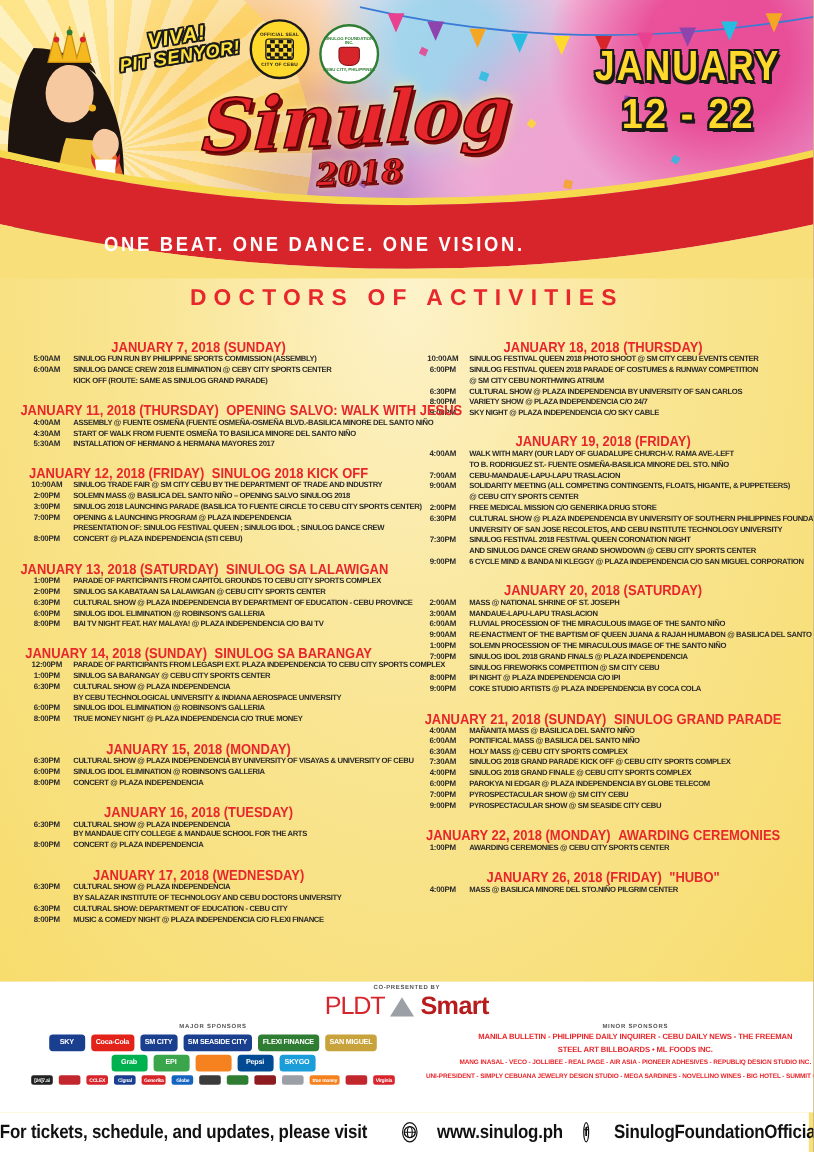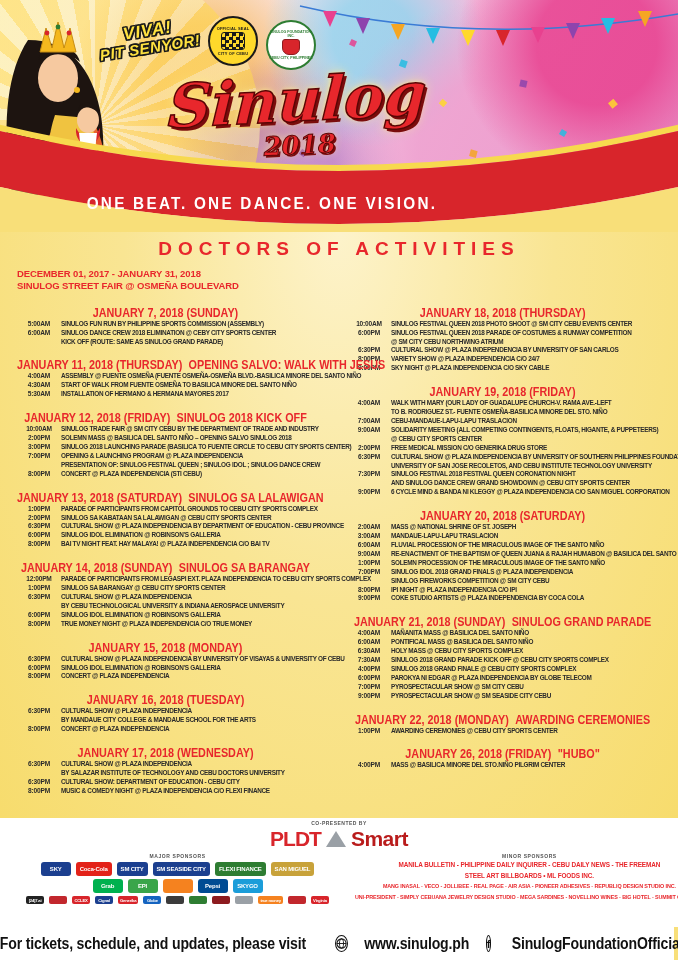--- a/index.html
+++ b/index.html
@@ -65,21 +65,21 @@
   .sec-h .sub{margin-left:7px;}
   .ev-row{display:flex;white-space:nowrap;line-height:8.9px;}
   .ev-time{flex:0 0 44px;font-weight:bold;font-size:6.6px;color:#2b2b2b;letter-spacing:-.2px;}
   .ev-txt{font-weight:bold;font-size:6.4px;color:#2b2b2b;letter-spacing:-.3px;}
 
   
   .spon{position:absolute;top:818px;left:0;width:678px;height:109px;background:#fff;}
   .copres{text-align:center;padding-top:2px;}
   .copres .lbl{font-size:5px;font-weight:bold;color:#555;letter-spacing:.5px;}
   .copres .logos{display:flex;align-items:center;justify-content:center;gap:5px;margin-top:1px;}
-  .pldt{color:#d8252b;font-weight:bold;font-size:21px;letter-spacing:-1px;}
+  .pldt{color:#d8252b;font-weight:normal;font-size:21px;letter-spacing:-1px;}
   .smart-tri{width:0;height:0;border-left:10px solid transparent;border-right:10px solid transparent;border-bottom:16px solid #9aa0a6;}
   .smart{color:#b91c1c;font-weight:bold;font-size:21px;letter-spacing:-.5px;}
   .spon-flex{display:flex;margin-top:2px;}
   .majors{flex:0 0 355px;text-align:center;}
   .minors{flex:1;text-align:center;padding-right:6px;}
   .spon-lbl{font-size:5px;font-weight:bold;color:#555;letter-spacing:.6px;}
   .chip-row{display:flex;justify-content:center;align-items:center;gap:5px;margin-top:3px;}
   .chip{display:inline-flex;align-items:center;justify-content:center;height:14px;min-width:22px;
     padding:0 4px;border-radius:3px;color:#fff;font-weight:bold;font-size:6px;letter-spacing:-.2px;}
   .chip.small{height:8px;min-width:14px;font-size:4.2px;padding:0 2px;border-radius:2px;}
@@ -162,37 +162,35 @@
       <div class="heart"></div>
       <div class="ring-txt">CEBU CITY, PHILIPPINES</div>
     </div>
 
     <div class="sinu-wrap">
       <div class="sinu-logo">Sinulog</div>
       <div class="sinu-year">2018</div>
     </div>
 
     <div class="jan">
+      <div><span class="m otl2">JANUARY</span></div>
+      <div><span class="d otl2">12 - 22</span></div>
     </div>
 
     <svg class="deco" width="678" height="250" viewBox="0 0 678 250" style="pointer-events:none">
       <path d="M-4,127 Q339,209 682,127" fill="none" stroke="#f7d94e" stroke-width="6"></path>
       <path d="M-4,130 Q339,212 682,130 L682,186 Q339,262 -4,186 Z" fill="#d8252b"></path>
       <path d="M-4,186 Q339,262 682,186 L682,252 L-4,252 Z" fill="#f8df79"></path>
     </svg>
 
     <div class="tagline">ONE BEAT.  ONE DANCE.  ONE VISION.</div>
   </header>
 
   <main class="sched">
     <h1 class="sched-title">DOCTORS OF ACTIVITIES</h1>
-    <div class="intro">
-      <div>DECEMBER 01, 2017 - JANUARY 31, 2018</div>
-      <div>SINULOG STREET FAIR @ OSMEÑA BOULEVARD</div>
-    </div>
     <div class="cols">
       <div class="col-l">
           <div class="sec">
             <div class="sec-h"><span>JANUARY 7, 2018 (SUNDAY)</span></div>
             <div class="ev-row">
               <span class="ev-time">5:00AM</span>
               <span class="ev-txt">SINULOG FUN RUN BY PHILIPPINE SPORTS COMMISSION (ASSEMBLY)</span>
             </div>
             <div class="ev-row">
               <span class="ev-time">6:00AM</span>

